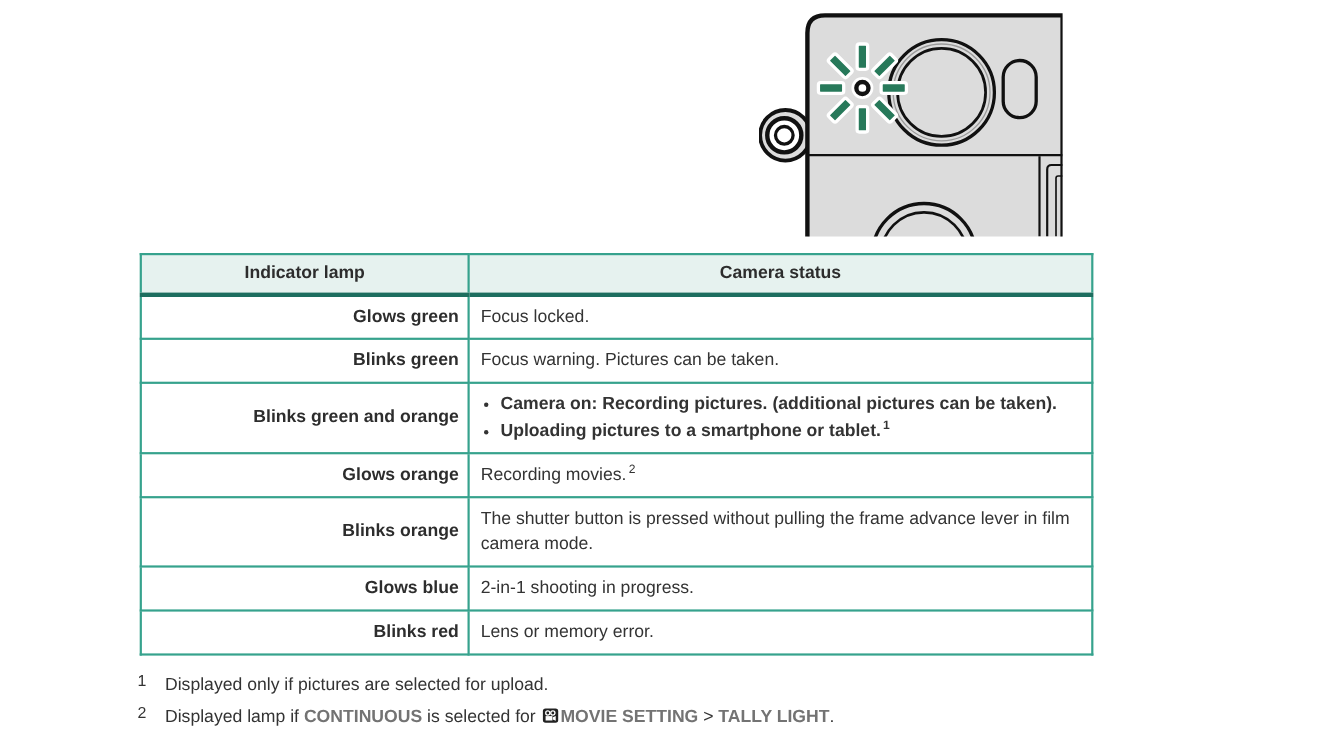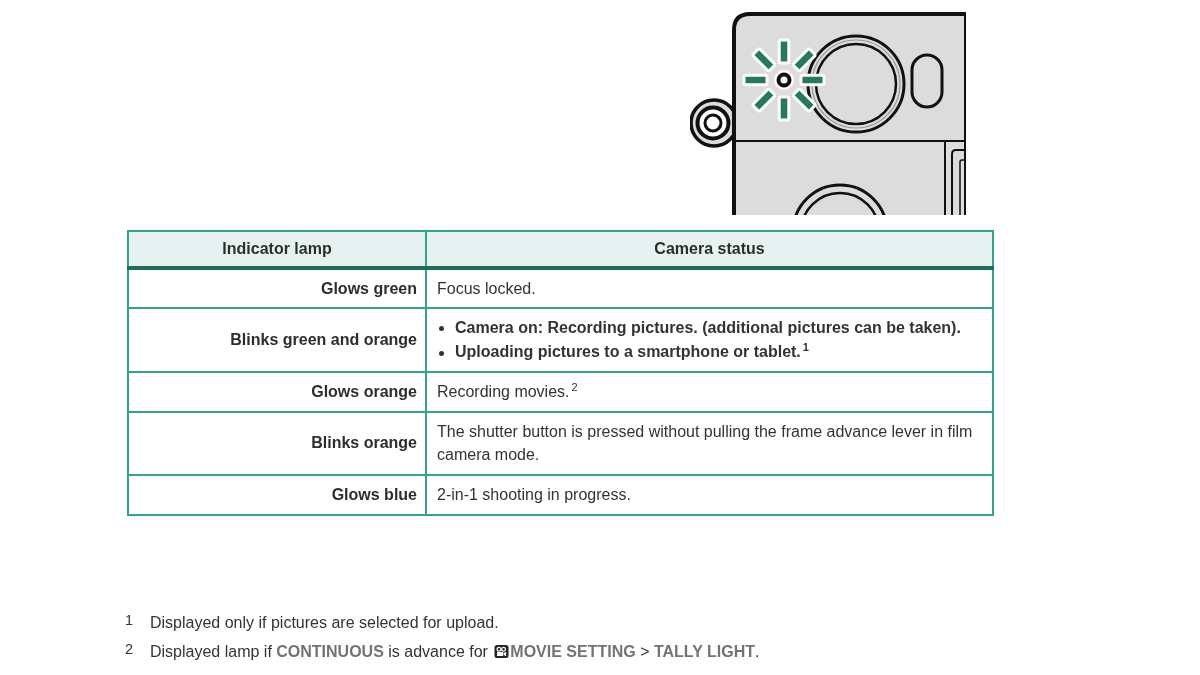--- a/index.html
+++ b/index.html
@@ -98,20 +98,24 @@
       <tr>
         <th class="col-lamp">Indicator lamp</th>
         <th>Camera status</th>
       </tr>
     </thead>
     <tbody>
       <tr class="h40">
         <td class="lamp-cell">Glows green</td>
         <td class="status-cell">Focus locked.</td>
       </tr>
+      <tr class="h40">
+        <td class="lamp-cell">Blinks green</td>
+        <td class="status-cell">Focus warning. Pictures can be taken.</td>
+      </tr>
       <tr class="h63">
         <td class="lamp-cell">Blinks green and orange</td>
         <td class="status-cell">
           <ul>
             <li><b>Camera on</b><span>: Recording pictures. (additional pictures can be taken).</span></li>
             <li><span>Uploading pictures to a smartphone or tablet.</span><sup class="fnref">1</sup></li>
           </ul>
         </td>
       </tr>
       <tr class="h40">
@@ -119,31 +123,35 @@
         <td class="status-cell"><span>Recording movies.</span><sup class="fnref">2</sup></td>
       </tr>
       <tr class="h63">
         <td class="lamp-cell">Blinks orange</td>
         <td class="status-cell">The shutter button is pressed without pulling the frame advance lever in film camera mode.</td>
       </tr>
       <tr class="h40">
         <td class="lamp-cell">Glows blue</td>
         <td class="status-cell">2-in-1 shooting in progress.</td>
       </tr>
+      <tr class="h40">
+        <td class="lamp-cell">Blinks red</td>
+        <td class="status-cell">Lens or memory error.</td>
+      </tr>
     </tbody>
   </table>
 
   <div class="footnotes">
     <div class="fn">
       <span class="fn-marker">1</span>
       <span class="fn-text">Displayed only if pictures are selected for upload.</span>
     </div>
     <div class="fn">
       <span class="fn-marker">2</span>
-      <span class="fn-text"><span>Displayed lamp if </span><b>CONTINUOUS</b><span> is advance for </span><svg class="movie-icon" width="15" height="15" viewBox="0 0 15 15">
+      <span class="fn-text"><span>Displayed lamp if </span><b>CONTINUOUS</b><span> is selected for </span><svg class="movie-icon" width="15" height="15" viewBox="0 0 15 15">
             <rect x="0.5" y="1" width="14" height="13" rx="2.5" fill="#222"></rect>
             <circle cx="5" cy="5.2" r="1.9" fill="none" stroke="#fff" stroke-width="1.2"></circle>
             <circle cx="9.6" cy="5.2" r="1.9" fill="none" stroke="#fff" stroke-width="1.2"></circle>
             <rect x="3" y="8" width="6.2" height="4" fill="#fff"></rect>
             <path d="M 9.6 9 L 12.2 7.8 L 12.2 12.2 L 9.6 11 Z" fill="#fff"></path>
           </svg><b>MOVIE SETTING</b><span> &gt; </span><b>TALLY LIGHT</b><span>.</span></span>
     </div>
   </div>
 
 </div>

